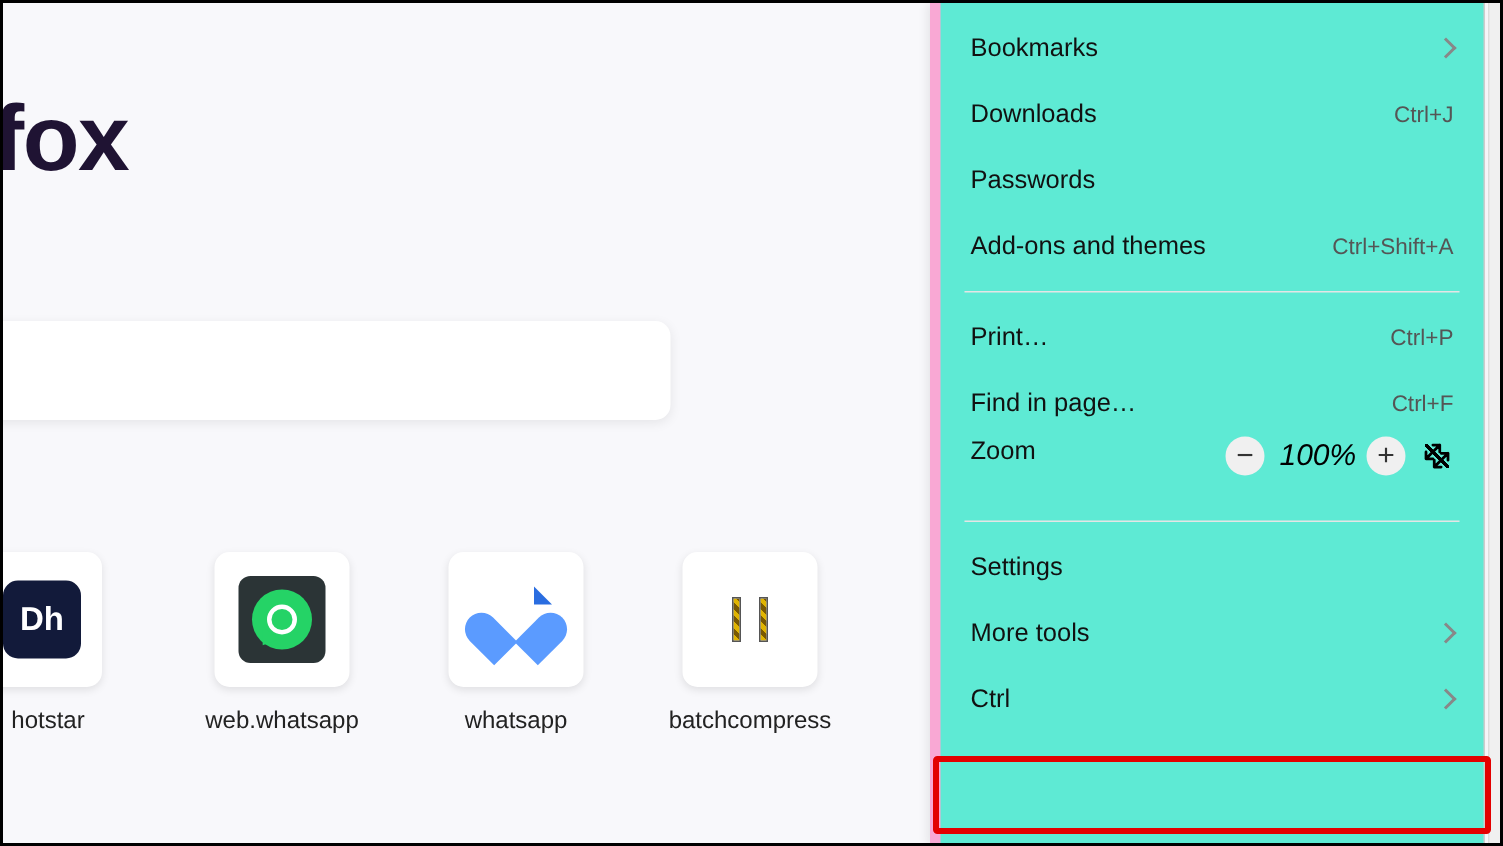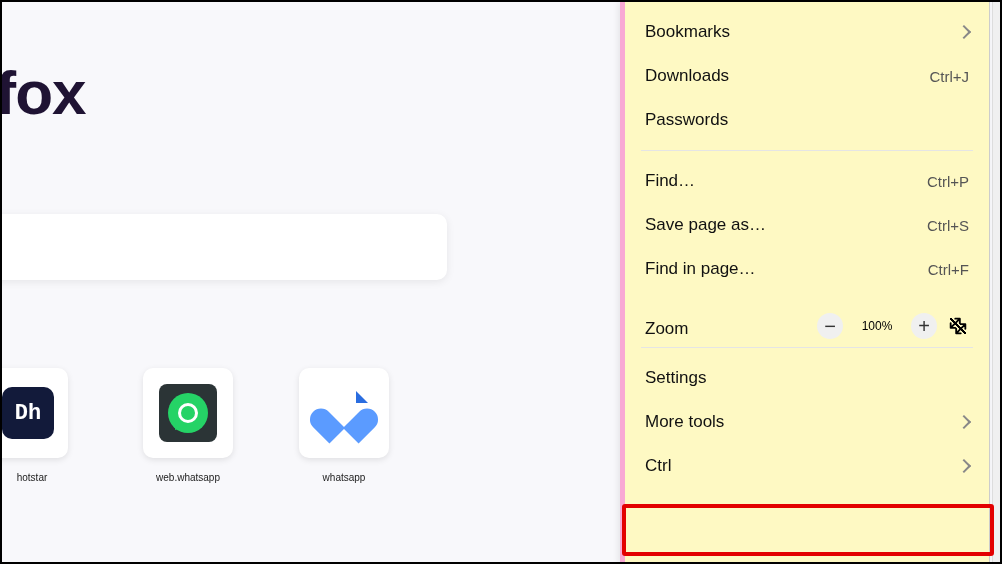--- a/index.html
+++ b/index.html
@@ -55,34 +55,34 @@
       height: 90px;
       background: #fff;
       border-radius: 10px;
       box-shadow: 0 2px 6px rgba(0,0,0,0.1);
       display: flex;
       align-items: center;
       justify-content: center;
       margin-bottom: 14px;
     }
     .shortcut-label {
-      font-size: 10px;
+      font-size: 16px;
       color: #222;
       white-space: nowrap;
     }
     
     .ico-hotstar {
       width: 52px; height: 52px;
       background: #121a3a;
       border-radius: 10px;
       color: #fff;
       font-weight: 700;
       font-size: 22px;
       display: flex; align-items: center; justify-content: center;
-      font-family: Liberation Mono, monospace;
+      font-family: Liberation Sans, sans-serif;
     }
     .ico-whatsapp-bg {
       width: 58px; height: 58px;
       background: #2b3436;
       border-radius: 8px;
       display: flex; align-items: center; justify-content: center;
     }
     .ico-whatsapp {
       width: 40px; height: 40px;
       background: #25d366;
@@ -139,22 +139,22 @@
       border:1px solid #555;
     }
 
     
     .menu {
       position: absolute;
       right: 10px;
       top: 0;
       width: 370px;
       height: 562px;
-      background: #fef9c3;
-      border-left: 5px solid #f9a8d4;
+      background: #5eead4;
+      border-left: 7px solid #f9a8d4;
       border-right: 1px solid #ccc;
       box-shadow: -2px 0 6px rgba(0,0,0,0.08);
       font-size: 17px;
       color: #111;
       overflow: hidden;
     }
     .menu .group { padding: 8px 0; }
     .menu .sep {
       border-top: 1px solid #e5e5e5;
       margin: 0 16px;
@@ -177,32 +177,32 @@
     .chevron {
       width: 10px; height: 10px;
       border-right: 2px solid #888;
       border-bottom: 2px solid #888;
       transform: rotate(-45deg);
     }
     .zoom-row {
       height: 48px;
       padding: 0 20px;
       display:flex;
-      align-items:flex-end;
+      align-items:flex-start;
       justify-content: space-between;
     }
     .zoom-controls { display:flex; align-items:center; gap:10px; }
     .zbtn {
       width: 26px; height: 26px;
       border-radius: 50%;
       background:#f0f0f0;
       display:flex;align-items:center;justify-content:center;
       font-size: 20px; color:#333; line-height:1;
     }
-    .zoom-pct { font-size: 12px; color:#000; width:48px; text-align:center; }
+    .zoom-pct { font-size: 20px; color:#000; width:48px; text-align:center;font-style:italic; }
     .fs-icon {
       width: 22px; height: 22px;
       position: relative;
     }
     .fs-icon::before {
       content:"";
       position:absolute;
       left:3px; top:3px; right:3px; bottom:3px;
       background:
         linear-gradient(45deg, transparent 45%, #000 45%, #000 55%, transparent 55%);
@@ -256,53 +256,62 @@
 
   <div class="shortcut">
     <div class="shortcut-tile">
       <div class="ico-heart">
           <span class="fold"></span>
         </div>
     </div>
     <div class="shortcut-label">whatsapp</div>
   </div>
 
+  <div class="shortcut">
+    <div class="shortcut-tile">
+      <div class="ico-compress">
+        <div class="bar"></div>
+          <div class="bar" style="margin-left:10px;"></div>
+      </div>
+    </div>
+    <div class="shortcut-label">batchcompress</div>
+  </div>
 </div>
 
 <div class="menu">
   <div class="group">
     <div class="menu-item">
       <span>Bookmarks</span>
       <span class="rhs">
           <span class="chevron"></span>
         </span>
     </div>
     <div class="menu-item">
       <span>Downloads</span>
       <span class="rhs">
           <span>Ctrl+J</span>
         </span>
     </div>
     <div class="menu-item">
       <span>Passwords</span>
       <span class="rhs"></span>
     </div>
+    <div class="menu-item">
+      <span>Add-ons and themes</span>
+      <span class="rhs">
+          <span>Ctrl+Shift+A</span>
+        </span>
+    </div>
   </div>
   <div class="sep"></div>
   <div class="group">
     <div class="menu-item">
-      <span>Find…</span>
+      <span>Print…</span>
       <span class="rhs">
           <span>Ctrl+P</span>
-        </span>
-    </div>
-    <div class="menu-item">
-      <span>Save page as…</span>
-      <span class="rhs">
-          <span>Ctrl+S</span>
         </span>
     </div>
     <div class="menu-item">
       <span>Find in page…</span>
       <span class="rhs">
           <span>Ctrl+F</span>
         </span>
     </div>
     <div class="zoom-row">
       <span>Zoom</span>

